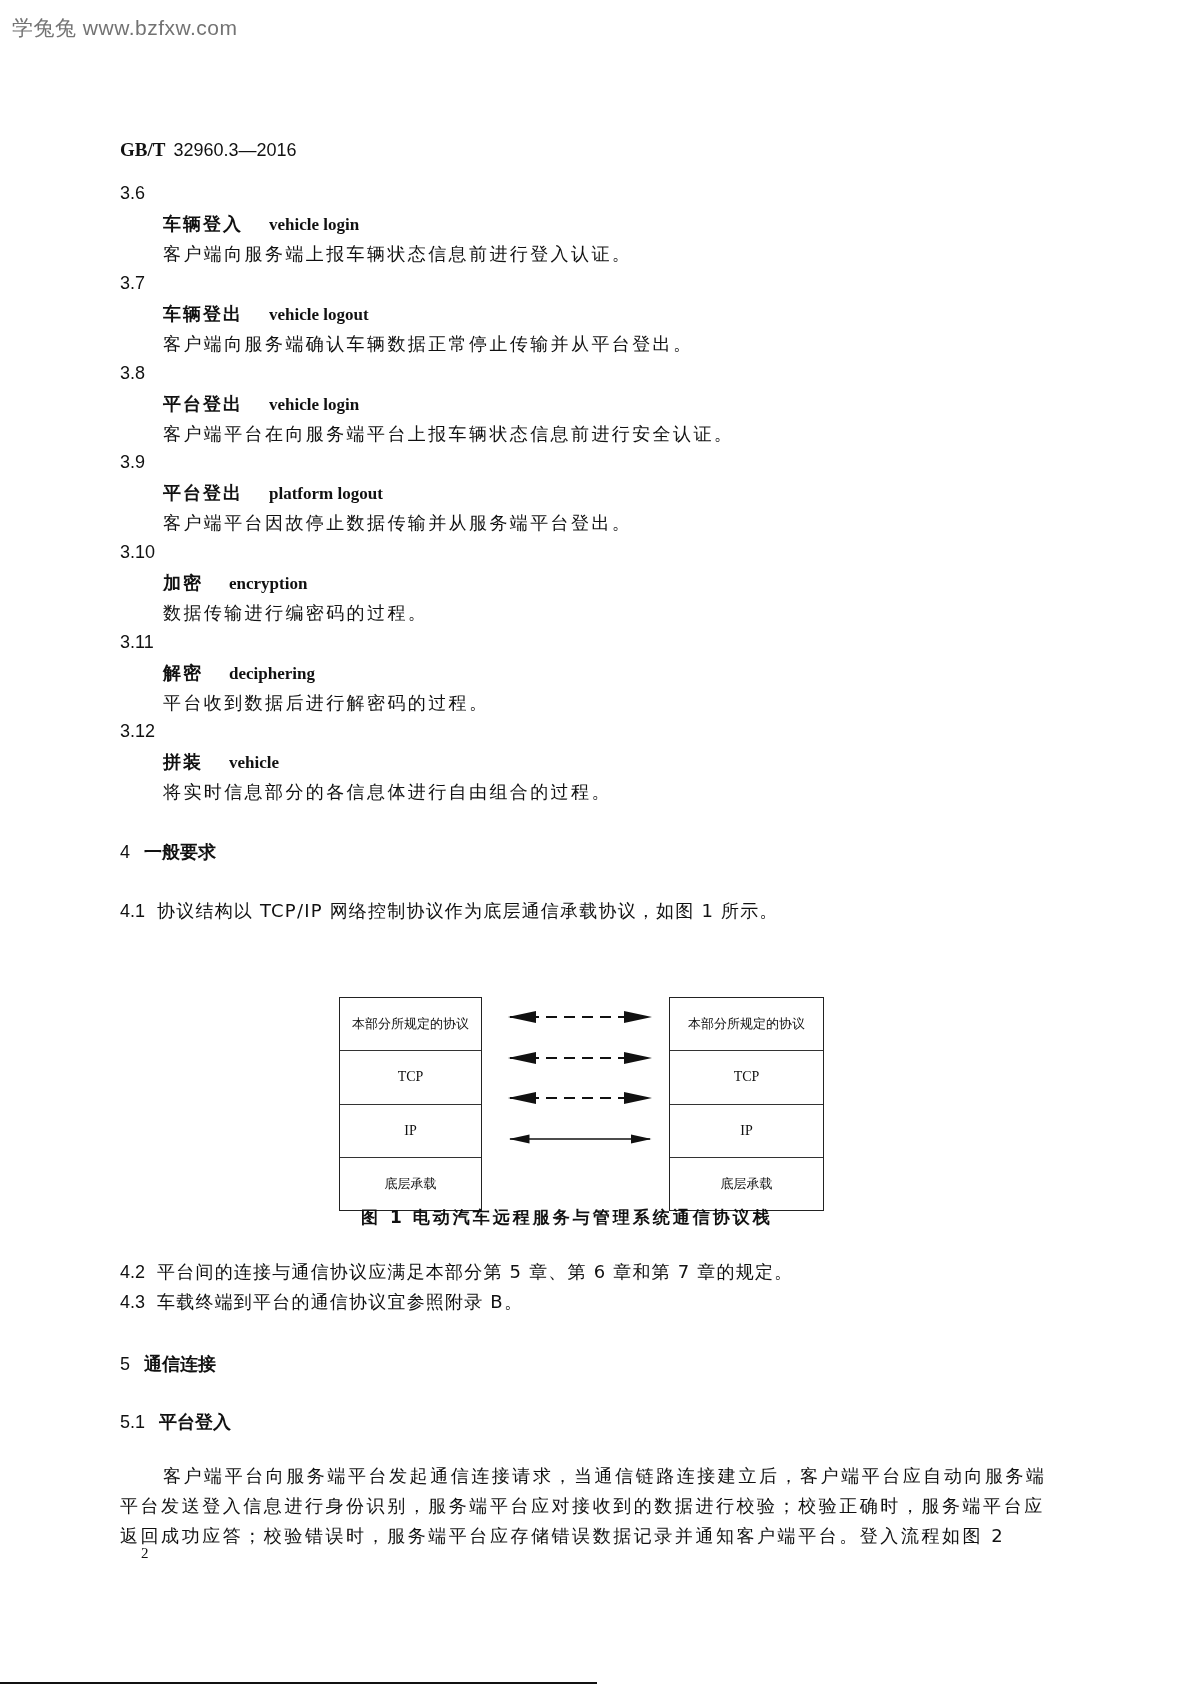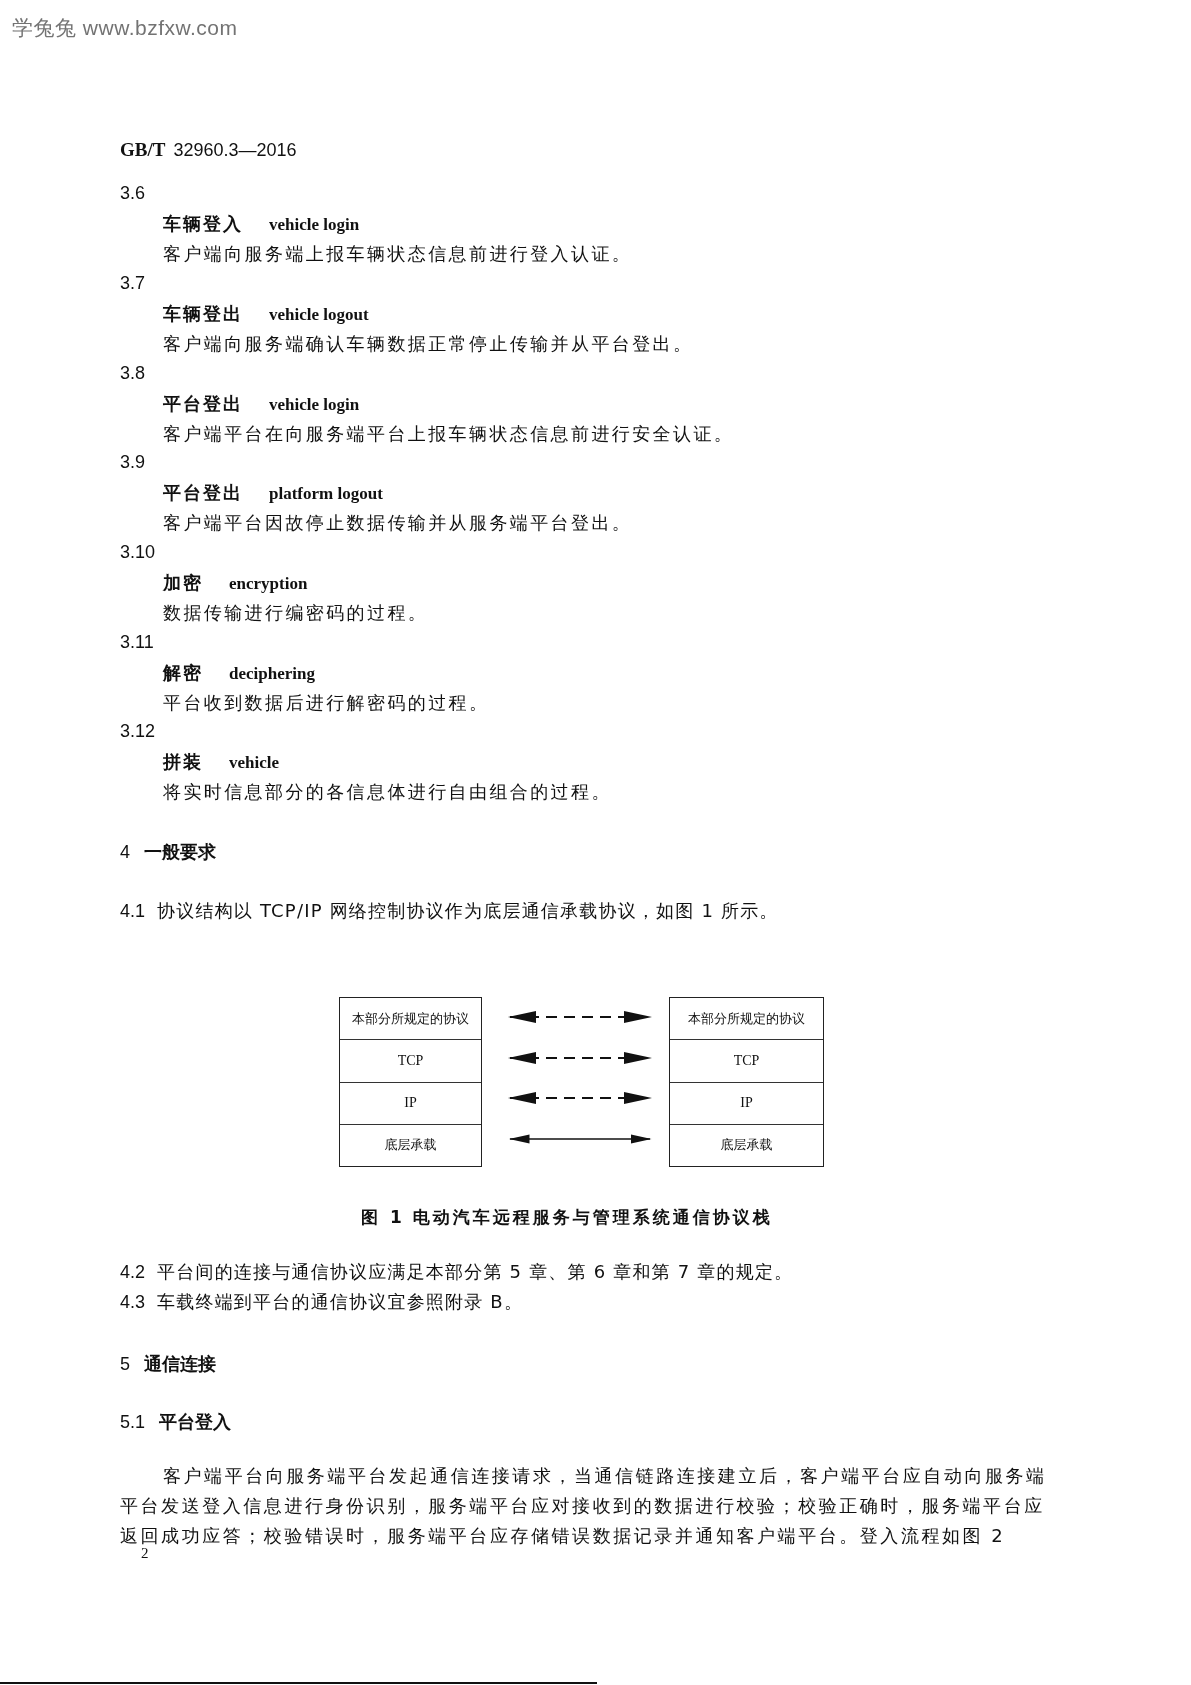--- a/index.html
+++ b/index.html
@@ -31,21 +31,21 @@
   .heading { left: 120px; font-size: 18px; font-weight: bold; }
   .heading .n { font-family: "Liberation Sans", "DejaVu Sans", sans-serif; font-weight: normal; margin-right: 14px; }
   .para-line { left: 120px; font-size: 18px; letter-spacing: 1.2px; text-align: center; }
   .para-line .n { font-family: "Liberation Sans", "DejaVu Sans", sans-serif; margin-right: 12px; letter-spacing: 0; }
 
   .body-line { left: 120px; font-size: 18px; letter-spacing: 2.55px; }
   .body-line.indent { left: 163px; text-align: center; }
 
   
   .stack {
-    position: absolute; top: 997px; height: 170px;
+    position: absolute; top: 997px; height: 214px;
     border: 1.5px solid #222; box-sizing: border-box;
     display: flex; flex-direction: column;
   }
   .stack .layer {
     flex: 1; display: flex; align-items: center; justify-content: center;
     font-size: 13px; border-bottom: 1.2px solid #333; box-sizing: border-box;
   }
   .stack .layer:last-child { border-bottom: none; }
   .stack .layer.latin { font-family: "Liberation Serif", "DejaVu Serif", serif; font-size: 14px; }
   .arrows { position: absolute; left: 500px; top: 997px; width: 160px; height: 166px; }

